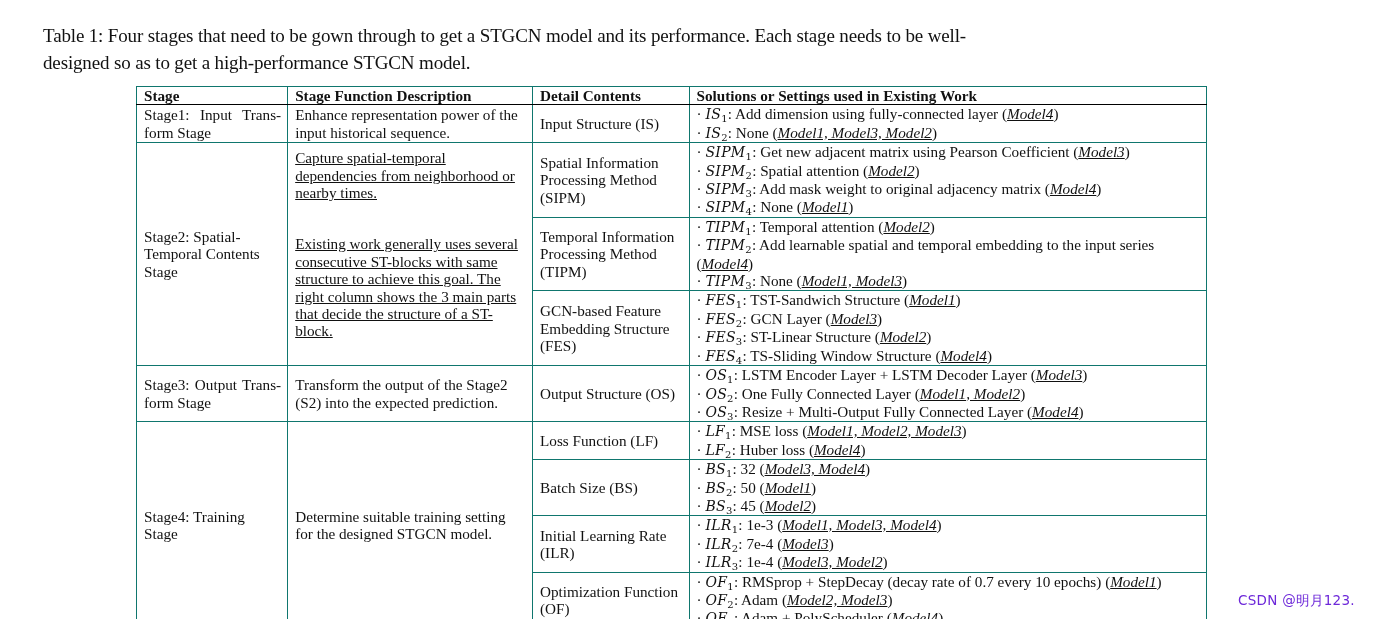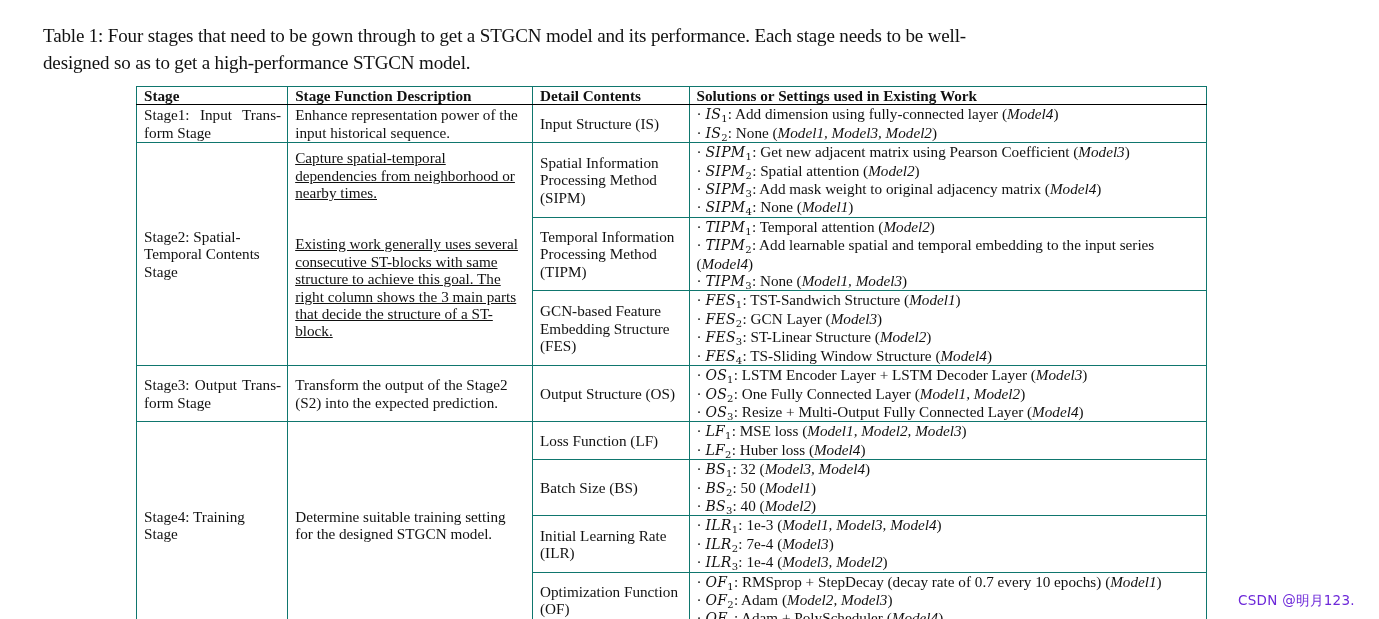--- a/index.html
+++ b/index.html
@@ -28,21 +28,21 @@
   .col2 { width: 230px; }
   .col3 { width: 147px; }
   .col4 { width: 486px; }
   .just { text-align: justify; text-align-last: left; }
   .j-all { text-align: justify; text-align-last: justify; }
   td.sol { vertical-align: top; padding-top: 0; }
   .line { white-space: nowrap; }
   .line.wrap { white-space: normal; }
   .sym { font-family: "DejaVu Serif", serif; font-style: italic; font-size: 14px; letter-spacing: 0.3px; }
   .sym sub { font-style: normal; font-size: 10px; vertical-align: -3px; line-height: 0; }
-  .model { font-style: italic; }
+  .model { font-style: italic; text-decoration: underline; }
   .r-head { height: 18px; }
   .r-s1 { height: 35px; }
   .r-sipm { height: 69px; }
   .r-tipm { height: 69px; }
   .r-fes { height: 69px; }
   .r-os { height: 52px; }
   .r-lf { height: 34px; }
   .r-bs { height: 52px; }
   .r-ilr { height: 52px; }
   .r-of { height: 52px; }
@@ -155,21 +155,21 @@
         <td class="sol">
           <div class="line"><span>· </span><span class="sym"><span>LF</span><sub>1</sub></span><span>: MSE loss (</span><span class="model">Model1, Model2, Model3</span><span>)</span></div>
           <div class="line"><span>· </span><span class="sym"><span>LF</span><sub>2</sub></span><span>: Huber loss (</span><span class="model">Model4</span><span>)</span></div>
         </td>
       </tr>
       <tr class="r-bs">
         <td class="just"><span>Batch Size (BS)</span></td>
         <td class="sol">
           <div class="line"><span>· </span><span class="sym"><span>BS</span><sub>1</sub></span><span>: 32 (</span><span class="model">Model3, Model4</span><span>)</span></div>
           <div class="line"><span>· </span><span class="sym"><span>BS</span><sub>2</sub></span><span>: 50 (</span><span class="model">Model1</span><span>)</span></div>
-          <div class="line"><span>· </span><span class="sym"><span>BS</span><sub>3</sub></span><span>: 40 (</span><span class="model">Model2</span><span>)</span></div>
+          <div class="line"><span>· </span><span class="sym"><span>BS</span><sub>3</sub></span><span>: 45 (</span><span class="model">Model2</span><span>)</span></div>
         </td>
       </tr>
       <tr class="r-ilr thick-top">
         <td class="just"><span>Initial Learning Rate (ILR)</span></td>
         <td class="sol">
           <div class="line"><span>· </span><span class="sym"><span>ILR</span><sub>1</sub></span><span>: 1e-3 (</span><span class="model">Model1, Model3, Model4</span><span>)</span></div>
           <div class="line"><span>· </span><span class="sym"><span>ILR</span><sub>2</sub></span><span>: 7e-4 (</span><span class="model">Model3</span><span>)</span></div>
           <div class="line"><span>· </span><span class="sym"><span>ILR</span><sub>3</sub></span><span>: 1e-4 (</span><span class="model">Model3, Model2</span><span>)</span></div>
         </td>
       </tr>

